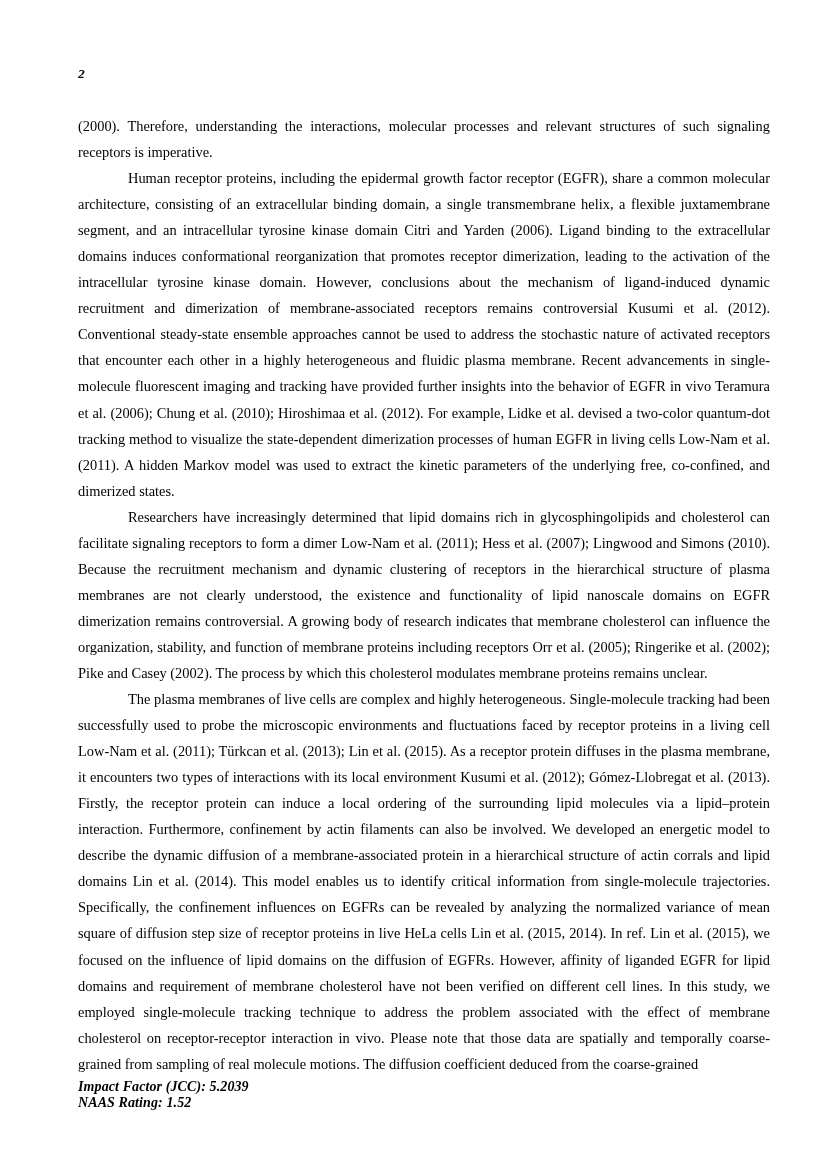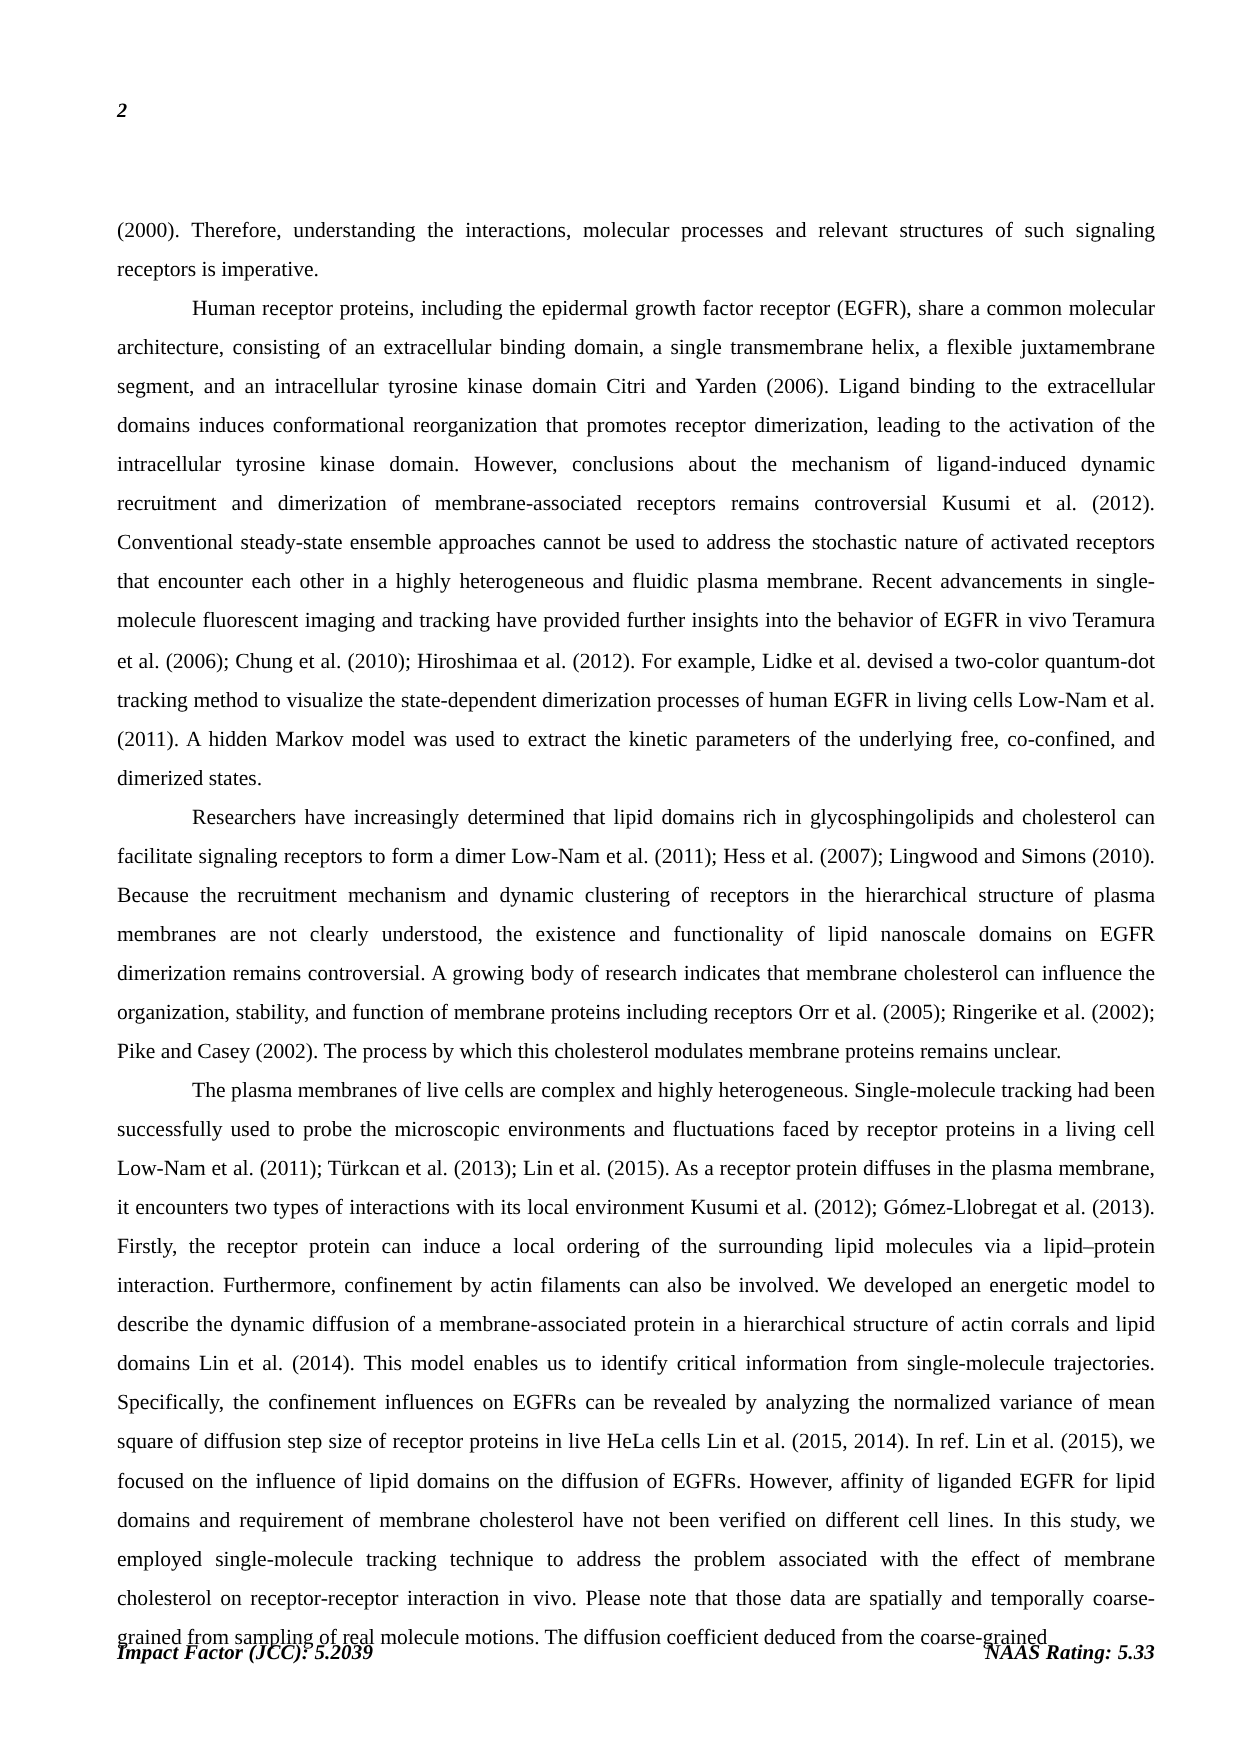--- a/index.html
+++ b/index.html
@@ -40,21 +40,20 @@
     font-size: 14px;
     white-space: nowrap;
   }
 
   
   .body-text {
     position: absolute;
     left: 78px;
     top: 113px;
     width: 692px;
-    margin-top: 28px;
   }
   .para {
     margin: 0;
     text-align: justify;
     text-justify: inter-word;
     font-size: 14.4px;
     line-height: 26.05px;
     text-indent: 0;
     hyphens: none;
   }
@@ -68,20 +67,21 @@
     left: 78px;
     right: 57px;
     bottom: 58px;
     display: flex;
     align-items: baseline;
     justify-content: space-between;
     font-weight: bold;
     font-style: italic;
     font-size: 14px;
     letter-spacing: 0.1px;
+    flex-direction: column;
   }
   .footer .impact-factor,
   .footer .naas-rating {
     white-space: nowrap;
   }
 </style>
 </head>
 <body>
 
 <div class="page">
@@ -92,16 +92,16 @@
 
   <div class="body-text">
     <p class="para">(2000). Therefore, understanding the interactions, molecular processes and relevant structures of such signaling receptors is imperative.</p>
     <p class="para indent">Human receptor proteins, including the epidermal growth factor receptor (EGFR), share a common molecular architecture, consisting of an extracellular binding domain, a single transmembrane helix, a flexible juxtamembrane segment, and an intracellular tyrosine kinase domain Citri and Yarden (2006). Ligand binding to the extracellular domains induces conformational reorganization that promotes receptor dimerization, leading to the activation of the intracellular tyrosine kinase domain. However, conclusions about the mechanism of ligand-induced dynamic recruitment and dimerization of membrane-associated receptors remains controversial Kusumi et al. (2012). Conventional steady-state ensemble approaches cannot be used to address the stochastic nature of activated receptors that encounter each other in a highly heterogeneous and fluidic plasma membrane. Recent advancements in single-molecule fluorescent imaging and tracking have provided further insights into the behavior of EGFR in vivo Teramura et al. (2006); Chung et al. (2010); Hiroshimaa et al. (2012). For example, Lidke et al. devised a two-color quantum-dot tracking method to visualize the state-dependent dimerization processes of human EGFR in living cells Low-Nam et al. (2011). A hidden Markov model was used to extract the kinetic parameters of the underlying free, co-confined, and dimerized states.</p>
     <p class="para indent">Researchers have increasingly determined that lipid domains rich in glycosphingolipids and cholesterol can facilitate signaling receptors to form a dimer Low-Nam et al. (2011); Hess et al. (2007); Lingwood and Simons (2010). Because the recruitment mechanism and dynamic clustering of receptors in the hierarchical structure of plasma membranes are not clearly understood, the existence and functionality of lipid nanoscale domains on EGFR dimerization remains controversial. A growing body of research indicates that membrane cholesterol can influence the organization, stability, and function of membrane proteins including receptors Orr et al. (2005); Ringerike et al. (2002); Pike and Casey (2002). The process by which this cholesterol modulates membrane proteins remains unclear.</p>
     <p class="para indent">The plasma membranes of live cells are complex and highly heterogeneous. Single-molecule tracking had been successfully used to probe the microscopic environments and fluctuations faced by receptor proteins in a living cell Low-Nam et al. (2011); Türkcan et al. (2013); Lin et al. (2015). As a receptor protein diffuses in the plasma membrane, it encounters two types of interactions with its local environment Kusumi et al. (2012); Gómez-Llobregat et al. (2013). Firstly, the receptor protein can induce a local ordering of the surrounding lipid molecules via a lipid–protein interaction. Furthermore, confinement by actin filaments can also be involved. We developed an energetic model to describe the dynamic diffusion of a membrane-associated protein in a hierarchical structure of actin corrals and lipid domains Lin et al. (2014). This model enables us to identify critical information from single-molecule trajectories. Specifically, the confinement influences on EGFRs can be revealed by analyzing the normalized variance of mean square of diffusion step size of receptor proteins in live HeLa cells Lin et al. (2015, 2014). In ref. Lin et al. (2015), we focused on the influence of lipid domains on the diffusion of EGFRs. However, affinity of liganded EGFR for lipid domains and requirement of membrane cholesterol have not been verified on different cell lines. In this study, we employed single-molecule tracking technique to address the problem associated with the effect of membrane cholesterol on receptor-receptor interaction in vivo. Please note that those data are spatially and temporally coarse-grained from sampling of real molecule motions. The diffusion coefficient deduced from the coarse-grained</p>
   </div>
 
   <div class="footer">
     <span class="impact-factor">Impact Factor (JCC): 5.2039</span>
-    <span class="naas-rating">NAAS Rating: 5.33</span>
+    <span class="naas-rating">NAAS Rating: 1.52</span>
   </div>
 
 </div>
 
 </body></html>

